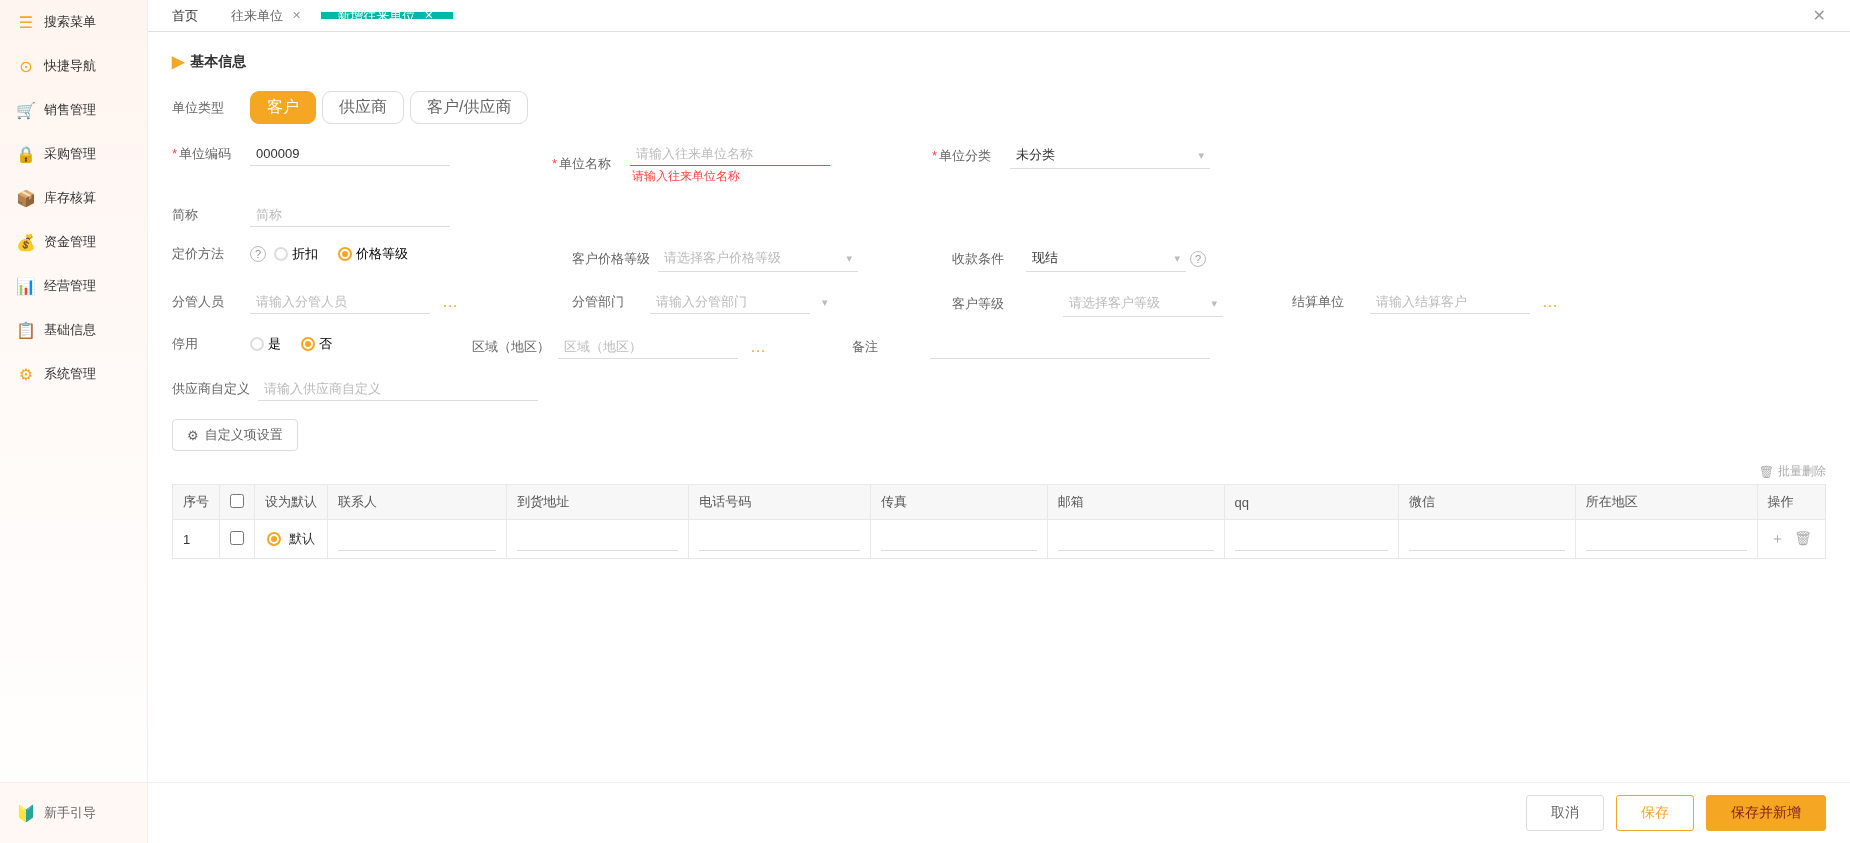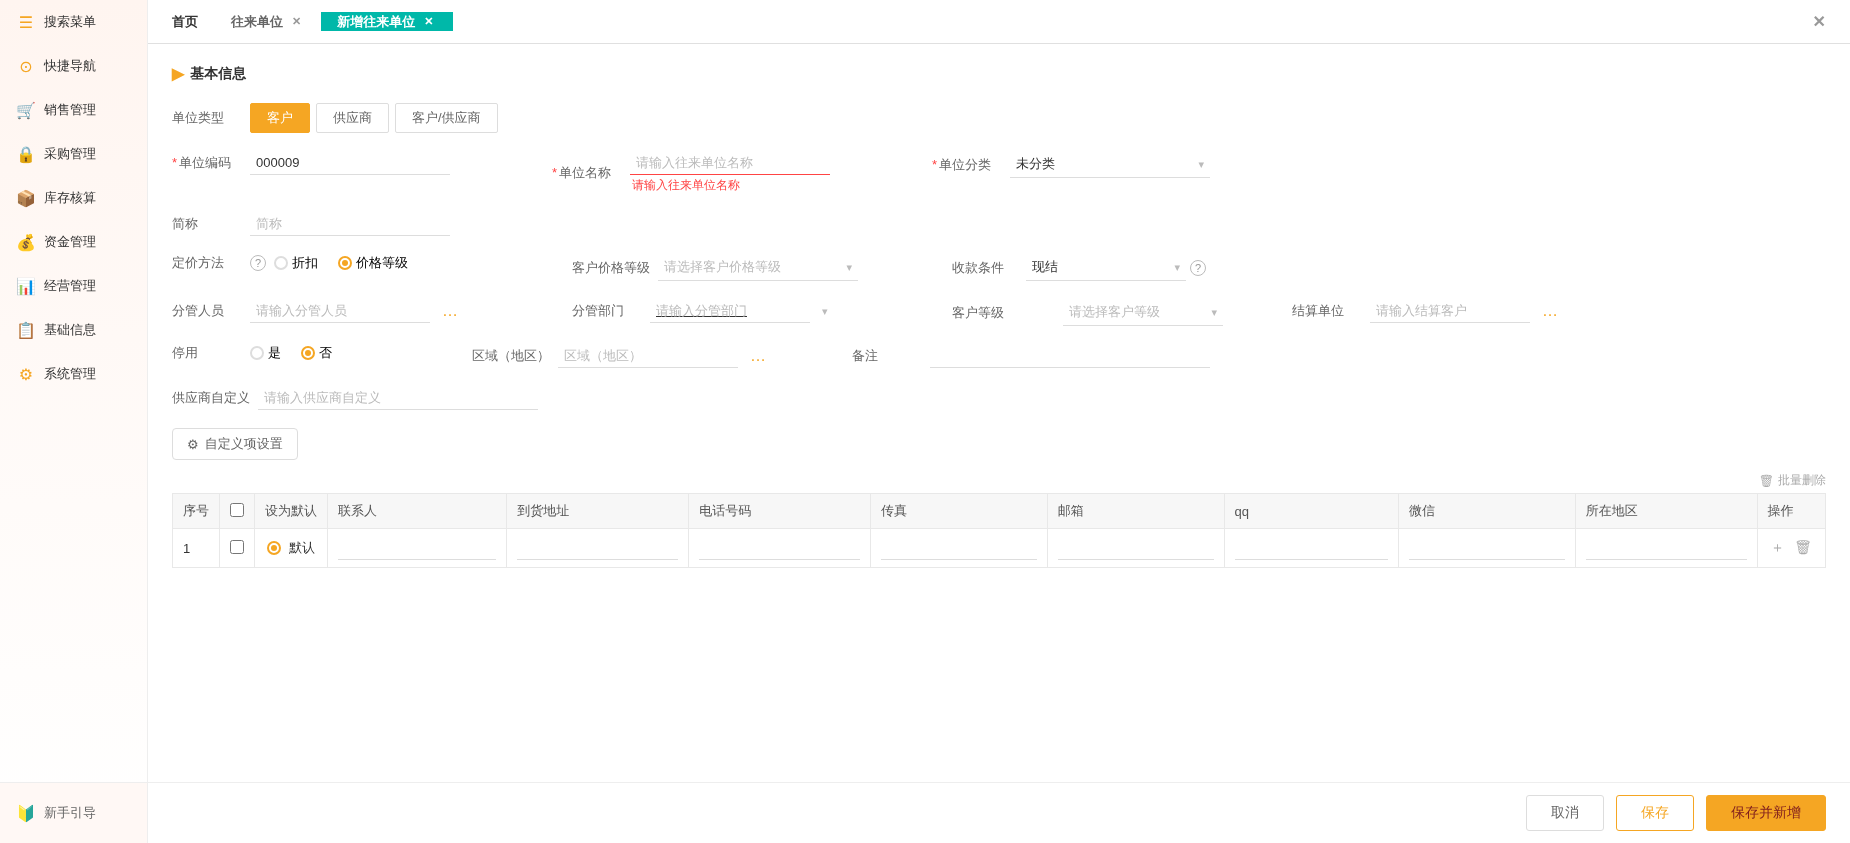--- a/index.html
+++ b/index.html
@@ -47,23 +47,22 @@
       flex-direction: column;
       overflow: hidden;
     }
 
     
     .tabs {
       display: flex;
       align-items: center;
       background: #fff;
       border-bottom: 1px solid #e0e0e0;
-      height: 44px;
+      height: 32px;
       padding: 12px 8px;
-      font-weight: bold;
     }
     .tab {
       display: flex;
       align-items: center;
       gap: 6px;
       padding: 0 16px;
       height: 100%;
       cursor: pointer;
       color: #666;
       font-size: 13px;
@@ -167,23 +166,23 @@
     }
 
     
     .btn-group {
       display: flex;
       gap: 6px;
     }
     .btn-type {
       padding: 5px 16px;
       border: 1px solid #ddd;
-      border-radius: 2px;
-      cursor: pointer;
-      font-size: 13px;
+      border-radius: 9px;
+      cursor: pointer;
+      font-size: 16px;
       background: #fff;
       color: #666;
     }
     .btn-type.active {
       background: #f5a623;
       border-color: #f5a623;
       color: #fff;
     }
 
     
@@ -505,21 +504,21 @@
     </div>
 
     <div class="form-row">
       <div class="form-group" style="max-width:360px; margin-right:40px;">
         <span class="form-label">分管人员</span>
         <input class="form-input" type="text" style="max-width: 180px;" placeholder="请输入分管人员">
         <span class="more-btn">…</span>
       </div>
       <div class="form-group" style="max-width:340px; margin-right:40px;">
         <span class="form-label">分管部门</span>
-        <input class="form-input" type="text" style="max-width: 160px; text-decoration: underline;" placeholder="请输入分管部门">
+        <input class="form-input" type="text" style="max-width: 160px;" placeholder="请输入分管部门">
         <span class="chevron">▾</span>
       </div>
       <div class="form-group" style="max-width:300px; margin-right:40px;">
         <span class="form-label">客户等级</span>
         <div class="form-select" style="max-width:160px;margin-left:33px;">
           <span class="placeholder">请选择客户等级</span>
           <span class="chevron">▾</span>
         </div>
       </div>
       <div class="form-group" style="max-width:320px;">

